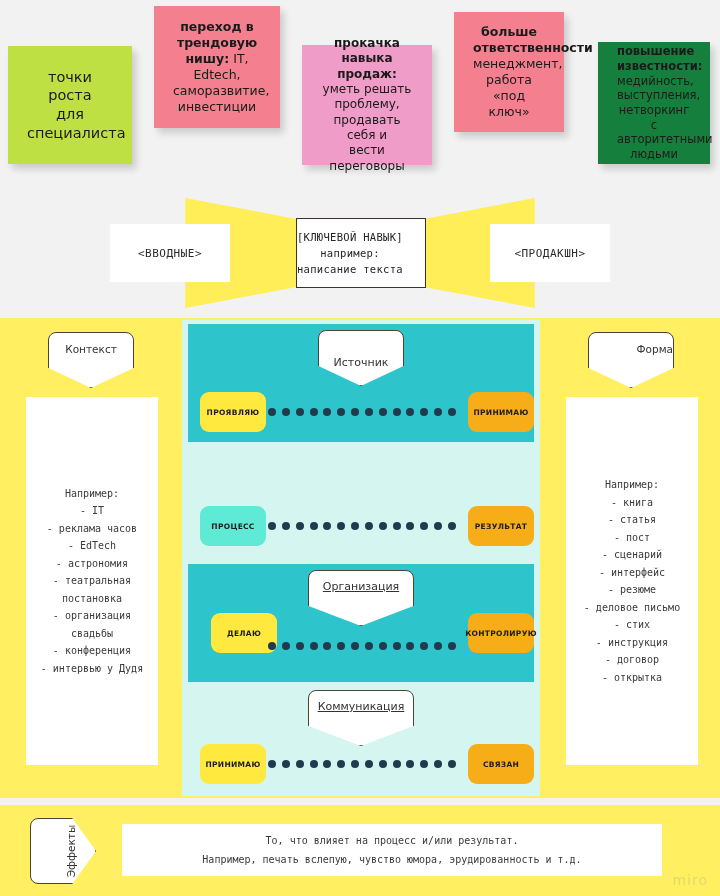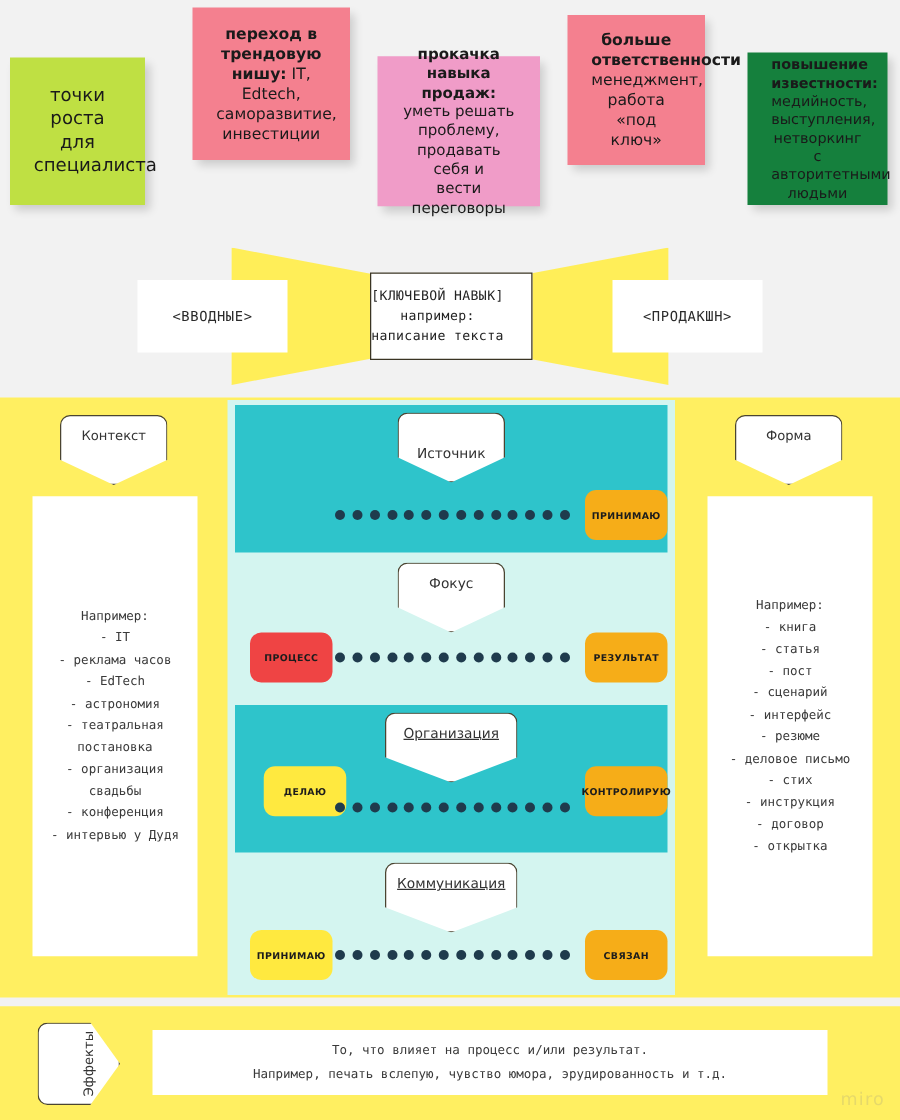--- a/index.html
+++ b/index.html
@@ -16,21 +16,21 @@
     position: absolute;
     padding: 10px 19px;
     text-align: center;
     color: #1a1a1a;
     line-height: 1.28;
     box-shadow: 4px 5px 7px rgba(0,0,0,0.16);
     display: flex; align-items: center; justify-content: center;
   }
   .sticky .inner { width: 100%; }
   .sticky b { font-weight: bold; display: inline; }
-  .s-green  { left: 8px;   top: 46px;  width: 108px; height: 118px; background: #bfe043; font-size: 14.5px; }
+  .s-green  { left: 8px;   top: 46px;  width: 124px; height: 118px; background: #bfe043; font-size: 14.5px; }
   .s-p1     { left: 154px; top: 6px;   width: 126px; height: 122px; background: #f4808f; font-size: 12.5px; }
   .s-p2     { left: 302px; top: 45px;  width: 130px; height: 120px; background: #f09cc8; font-size: 12px; }
   .s-p3     { left: 454px; top: 12px;  width: 110px; height: 120px; background: #f4808f; font-size: 12.5px; }
   .s-p4     { left: 598px; top: 42px;  width: 112px; height: 122px; background: #f09cc8; font-size: 11.5px; }
 
   
   .bow-wrap { position: absolute; left: 130px; top: 198px; width: 460px; height: 110px; }
   .bow-shape {
     position: absolute; inset: 0; background: #ffee58;
     clip-path: polygon(12% 0%, 50% 30%, 88% 0%, 88% 100%, 50% 70%, 12% 100%);
@@ -91,21 +91,21 @@
 
   
   .side-pennant {
     position: absolute; width: 86px; height: 56px; background: #ffffff;
     border: 1.4px solid #4a4431; border-radius: 8px 8px 0 0;
     clip-path: polygon(0 0, 100% 0, 100% 64%, 50% 100%, 0 64%);
     display: flex; align-items: flex-start; justify-content: center;
     padding-top: 10px; font-size: 10.5px; color: #333;
   }
   .sp-left  { left: 48px;  top: 332px; }
-  .sp-right { left: 588px; top: 332px; }
+  .sp-right { left: 588px; top: 332px; justify-content: flex-end; }
 
   .side-card {
     position: absolute; width: 132px; background: #ffffff;
     display: flex; align-items: center; justify-content: center;
     font-family: "DejaVu Sans Mono", monospace; font-size: 10px;
     color: #3a3a3a; line-height: 1.75; text-align: center; white-space: pre-line;
   }
   .sc-left  { left: 26px;  top: 397px; height: 368px; }
   .sc-right { left: 566px; top: 397px; height: 368px; }
 
@@ -184,32 +184,30 @@
   <div class="mid-center-panel" style="background: rgb(212, 245, 240);"></div>
 
   <div class="band band-1" style="background: rgb(46, 196, 203);"></div>
   <div class="band band-2" style="background: rgb(212, 245, 240);"></div>
   <div class="band band-3" style="background: rgb(46, 196, 203);"></div>
   <div class="band band-4" style="background: rgb(212, 245, 240);"></div>
 
   <div class="pennant pennant-row pr-1">
     <span>Источник</span>
   </div>
-  <div class="pennant pennant-row pr-2">
-    <span>Фокус</span>
-  </div>
   <div class="pennant pennant-row pennant-wide pr-3">
     <span>Организация</span>
   </div>
   <div class="pennant pennant-row pennant-wide pr-4">
     <span>Коммуникация</span>
   </div>
 
+  <div class="chip chip-l cy-1" style="background: rgb(255, 233, 63);">ПРОЯВЛЯЮ</div>
   <div class="chip chip-r cy-1" style="background: rgb(246, 173, 24);">ПРИНИМАЮ</div>
-  <div class="chip chip-l cy-2" style="background: #ef4444;">ПРОЦЕСС</div>
+  <div class="chip chip-l cy-2" style="background: #5eead4;">ПРОЦЕСС</div>
   <div class="chip chip-r cy-2" style="background: rgb(246, 173, 24);">РЕЗУЛЬТАТ</div>
   <div class="chip chip-l cy-3" style="background: rgb(255, 233, 63);">ДЕЛАЮ</div>
   <div class="chip chip-r cy-3" style="background: rgb(246, 173, 24);">КОНТРОЛИРУЮ</div>
   <div class="chip chip-l cy-4" style="background: rgb(255, 233, 63);">ПРИНИМАЮ</div>
   <div class="chip chip-r cy-4" style="background: rgb(246, 173, 24);">СВЯЗАН</div>
 
   <div class="dots dy-1">
       <i style="background: rgb(31, 59, 77);"></i>
       <i style="background: rgb(31, 59, 77);"></i>
       <i style="background: rgb(31, 59, 77);"></i>

